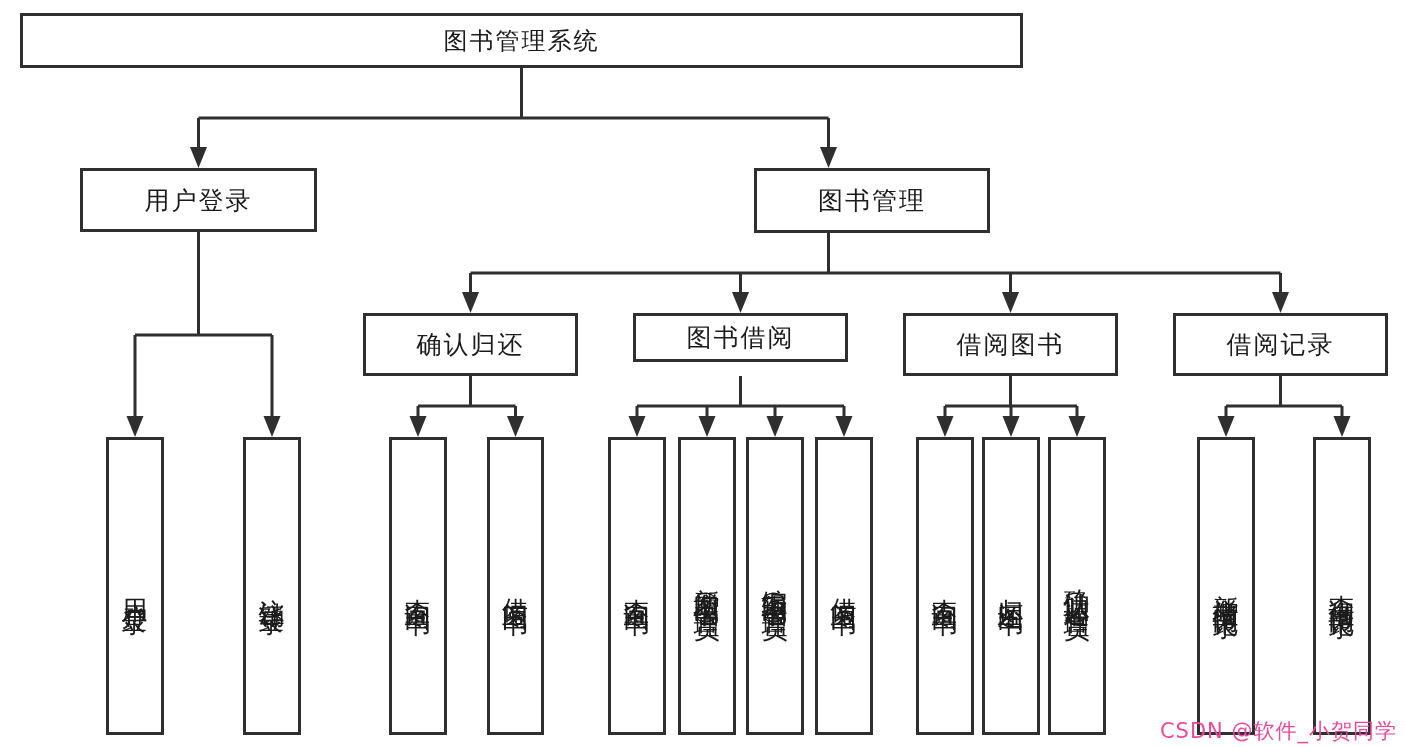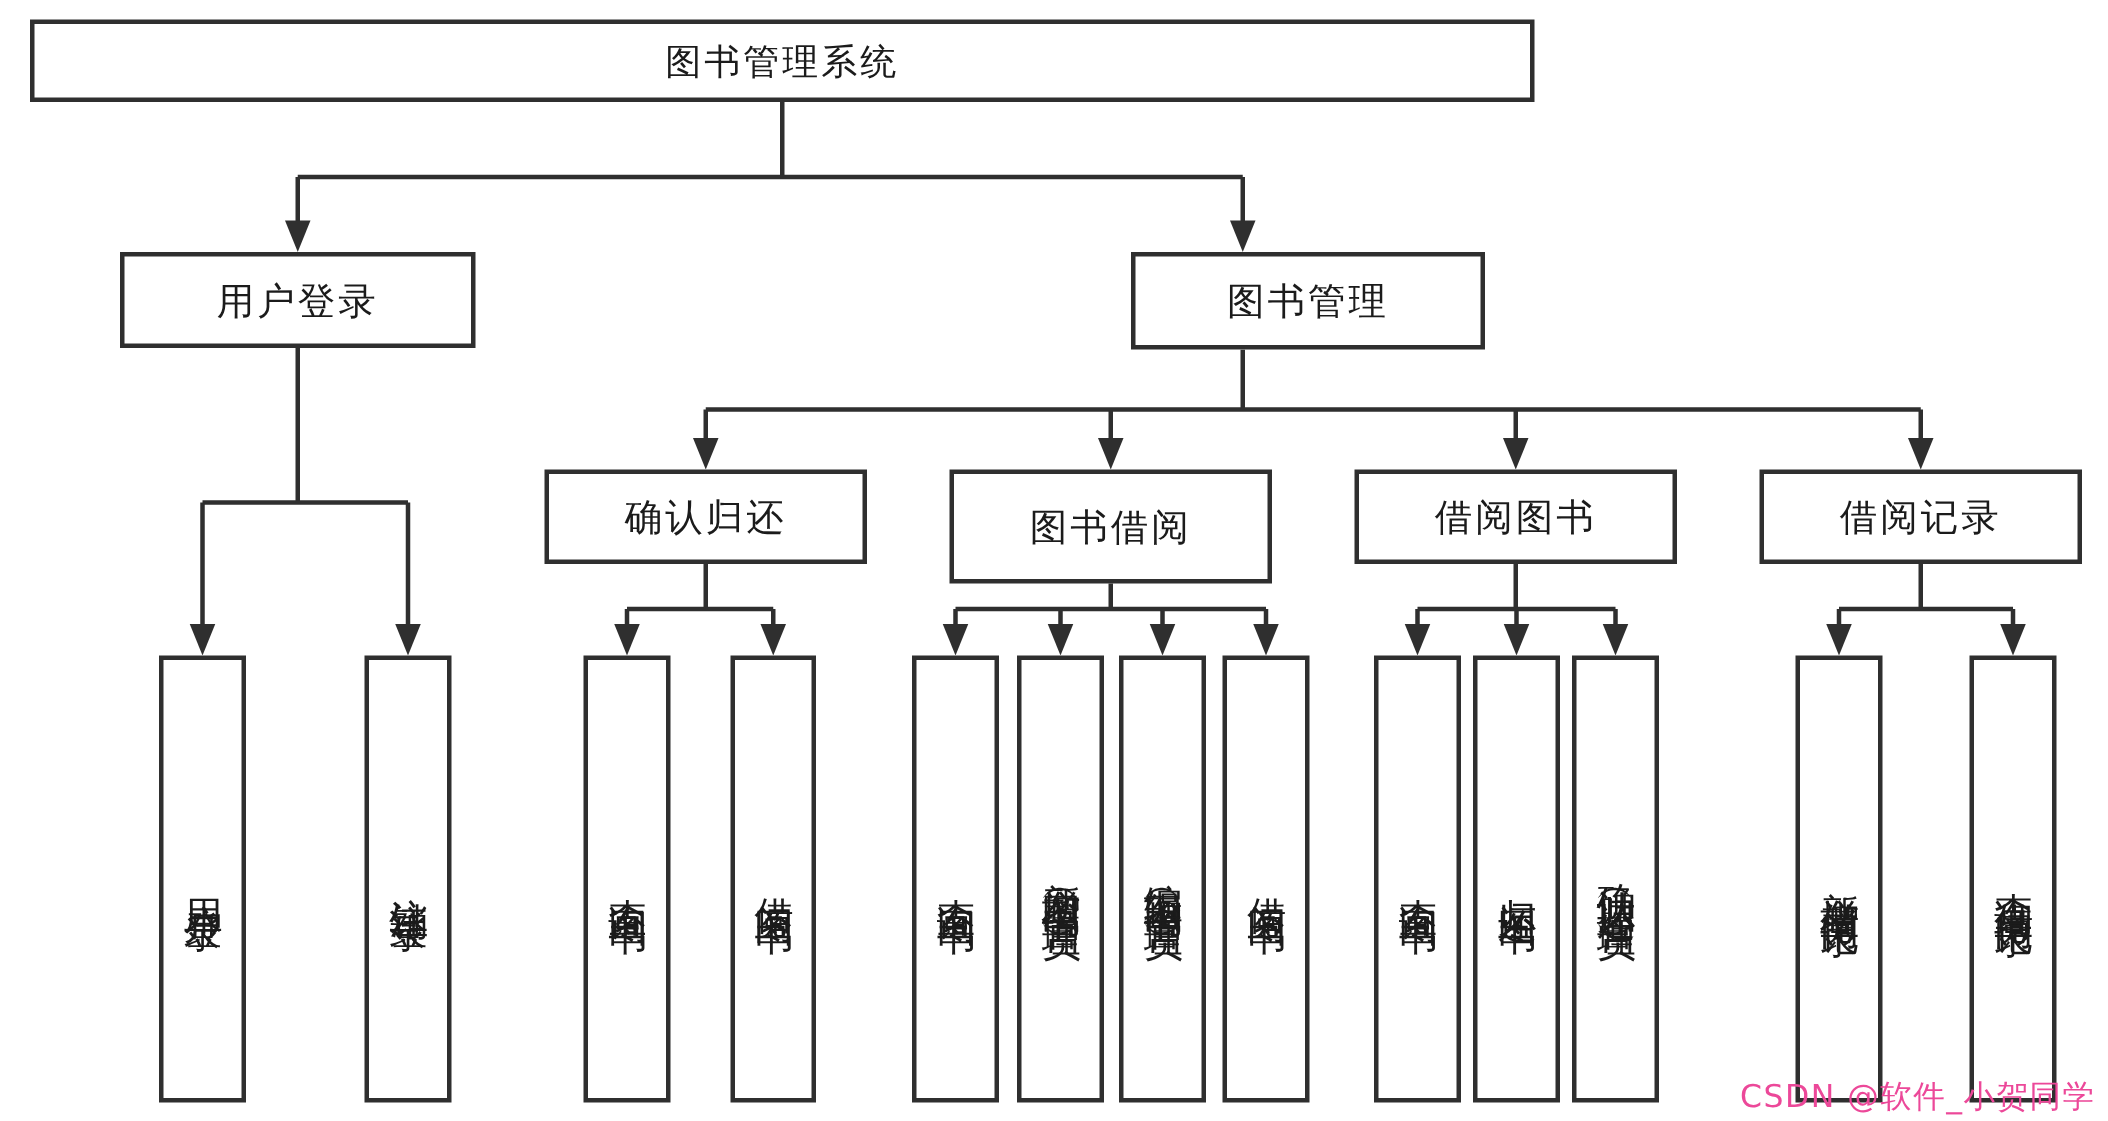--- a/index.html
+++ b/index.html
@@ -115,21 +115,21 @@
   <div class="node" style="left:80px; top:168px; width:237px; height:64px;">
     <span class="lbl">用户登录</span>
   </div>
   <div class="node" style="left:710px; top:168px; width:236px; height:65px;margin-left:44px;">
     <span class="lbl">图书管理</span>
   </div>
 
   <div class="node" style="left:363px; top:313px; width:215px; height:63px;">
     <span class="lbl">确认归还</span>
   </div>
-  <div class="node" style="left:633px; top:313px; width:215px; height:76px;">
+  <div class="node" style="left:633px; top:313px; width:215px; height:49px;">
     <span class="lbl">图书借阅</span>
   </div>
   <div class="node" style="left:903px; top:313px; width:215px; height:63px;">
     <span class="lbl">借阅图书</span>
   </div>
   <div class="node" style="left:1173px; top:313px; width:215px; height:63px;">
     <span class="lbl">借阅记录</span>
   </div>
 
   <div class="node leaf" style="left:106px; top:437px; width:58px; height:298px;">

